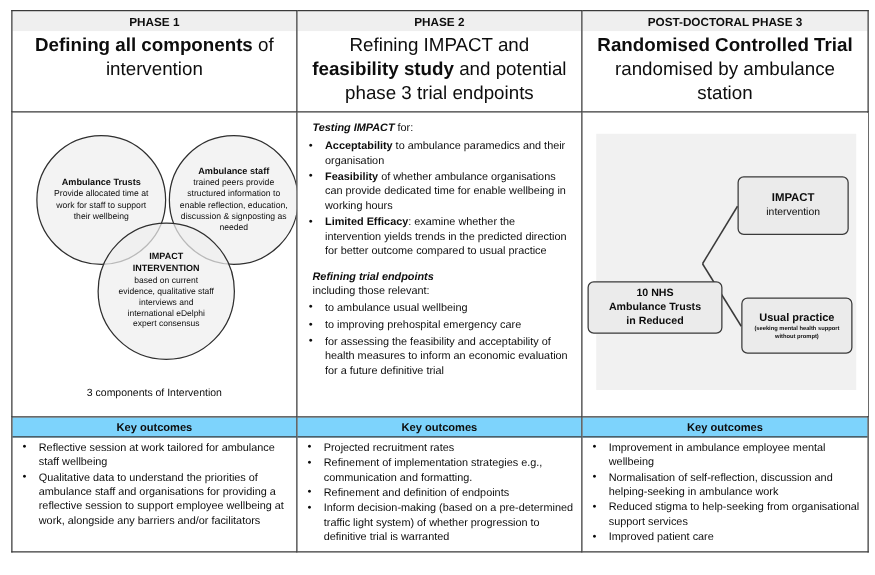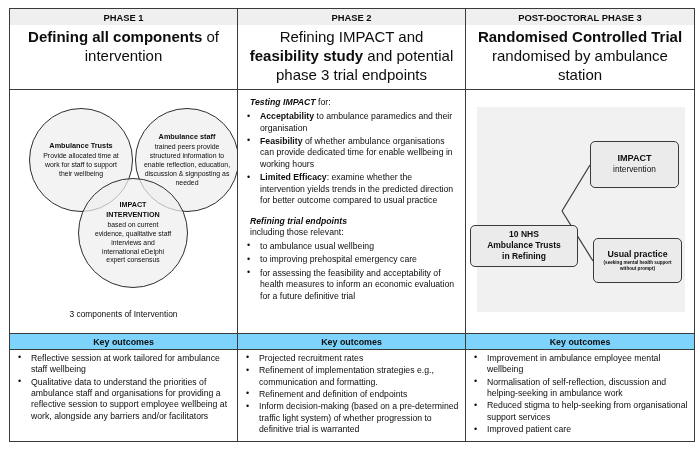--- a/index.html
+++ b/index.html
@@ -217,21 +217,21 @@
       <td class="body-cell">
         <div class="p3-wrap">
           <div class="p3-grey"></div>
           <svg class="p3-svg" viewBox="0 0 228 243" preserveAspectRatio="none">
             <line x1="96" y1="121" x2="124" y2="75" stroke="#3a3a3a" stroke-width="1.2"></line>
             <line x1="96" y1="121" x2="127" y2="171" stroke="#3a3a3a" stroke-width="1.2"></line>
           </svg>
           <div class="p3-box box-trusts">
             <div class="bt">10 NHS</div>
             <div class="bt">Ambulance Trusts</div>
-            <div class="bt">in Refining</div>
+            <div class="bt">in Reduced</div>
           </div>
           <div class="p3-box box-impact">
             <div class="bt">IMPACT</div>
             <div class="bs">intervention</div>
           </div>
           <div class="p3-box box-usual">
             <div class="bt">Usual practice</div>
             <div class="bs">(seeking mental health support without prompt)</div>
           </div>
         </div>

